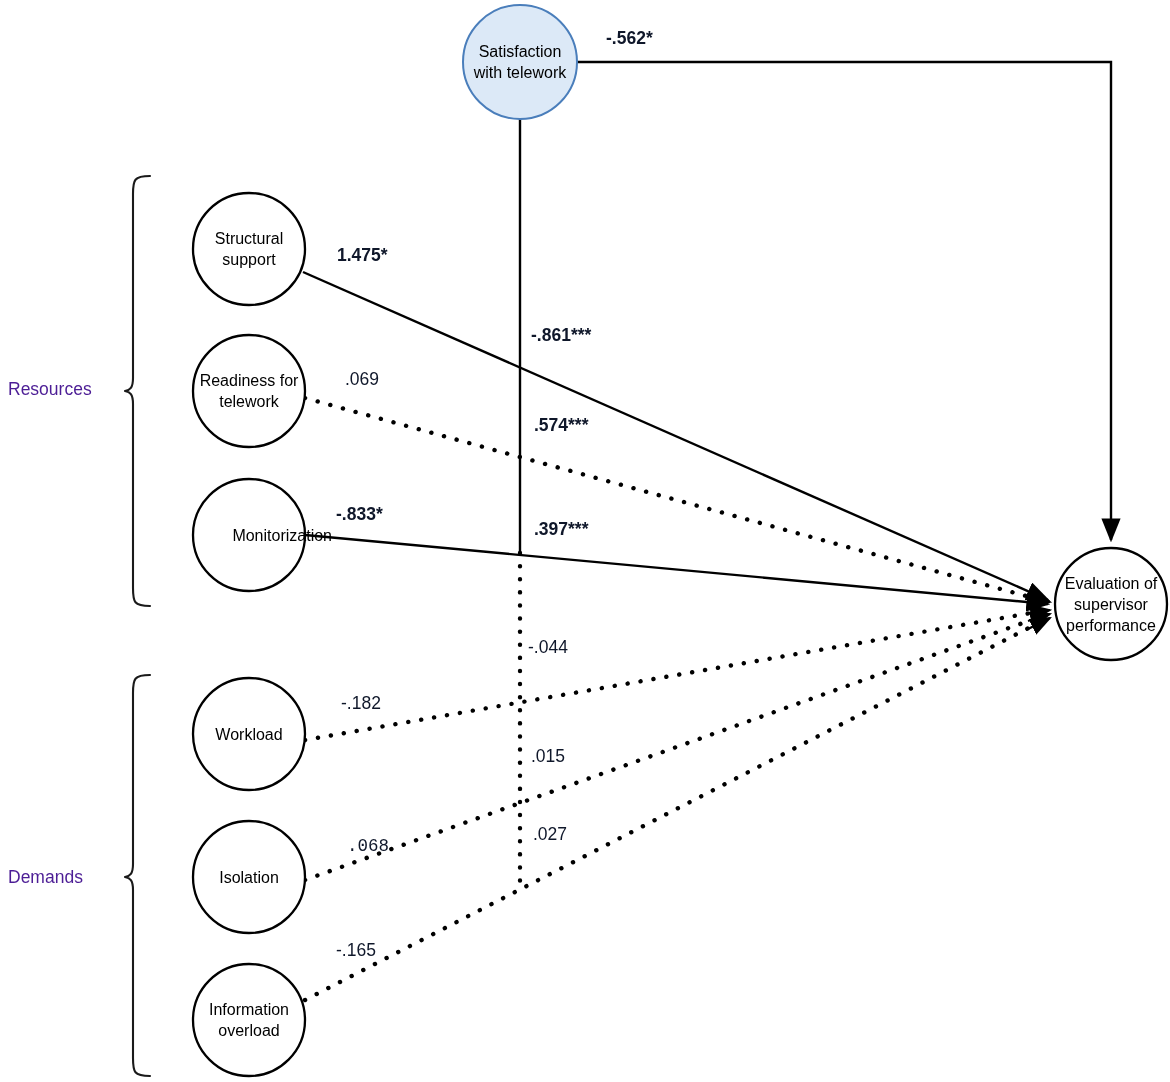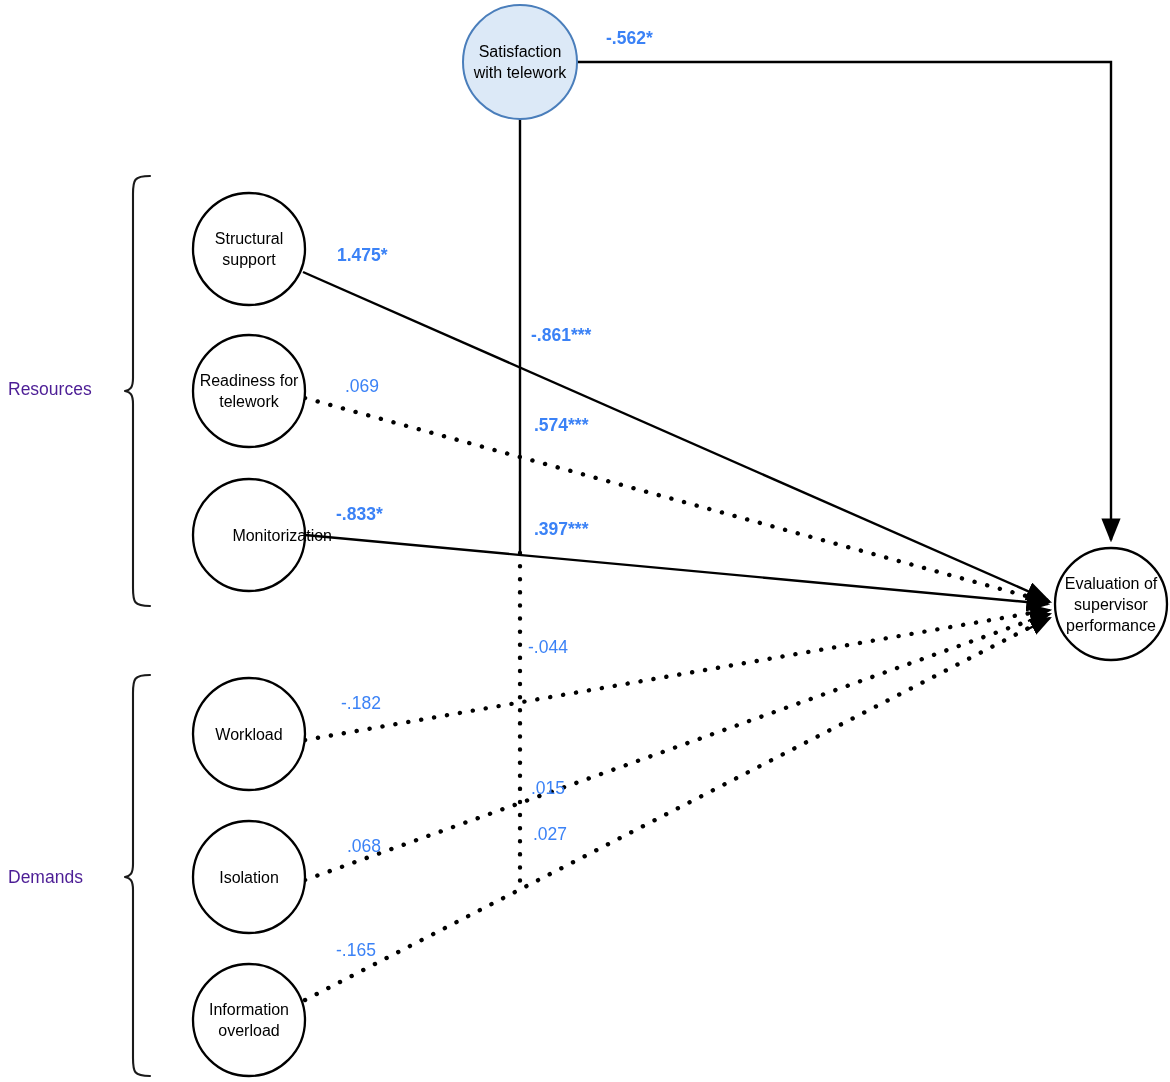--- a/index.html
+++ b/index.html
@@ -31,21 +31,21 @@
     pointer-events: none;
   }
   .node-label {
     text-align: center;
     font-size: 16px;
     color: #000000;
     line-height: 21px;
   }
   .edge-label {
     font-size: 17.5px;
-    color: #3b82f6;
+    color: #0f172a;
     white-space: nowrap;
   }
   .edge-label.bold {
     font-weight: bold;
   }
   .group-label {
     font-size: 17.5px;
     color: #4c1d95;
     white-space: nowrap;
   }
@@ -179,35 +179,35 @@
   <div class="node-label" style="left:1044px; top:573px; width:134px;">
     <div>Evaluation of</div>
     <div>supervisor</div>
     <div>performance</div>
   </div>
 
   <div class="edge-label bold" style="left:606px; top:28px;">-.562*</div>
 
   <div class="edge-label bold" style="left:337px; top:245px;">1.475*</div>
 
-  <div class="edge-label" style="left:345px; top:369px;margin-top:7px;">.069</div>
+  <div class="edge-label" style="left:345px; top:369px;">.069</div>
 
   <div class="edge-label bold" style="left:336px; top:504px;">-.833*</div>
 
   <div class="edge-label" style="left:341px; top:693px;">-.182</div>
 
-  <div class="edge-label" style="left:347px; top:836px;">.068</div>
+  <div class="edge-label" style="left:347px; top:836px;font-family:Liberation Mono, monospace;">.068</div>
 
   <div class="edge-label" style="left:336px; top:940px;">-.165</div>
 
   <div class="edge-label bold" style="left:531px; top:325px;text-align:center;">-.861***</div>
 
   <div class="edge-label bold" style="left:534px; top:415px;">.574***</div>
 
   <div class="edge-label bold" style="left:534px; top:519px;">.397***</div>
 
   <div class="edge-label" style="left:528px; top:637px;">-.044</div>
 
-  <div class="edge-label" style="left:531px; top:746px;margin-top:32px;">.015</div>
+  <div class="edge-label" style="left:531px; top:746px;">.015</div>
 
   <div class="edge-label" style="left:533px; top:824px;">.027</div>
 
 </div>
 
 </body></html>

